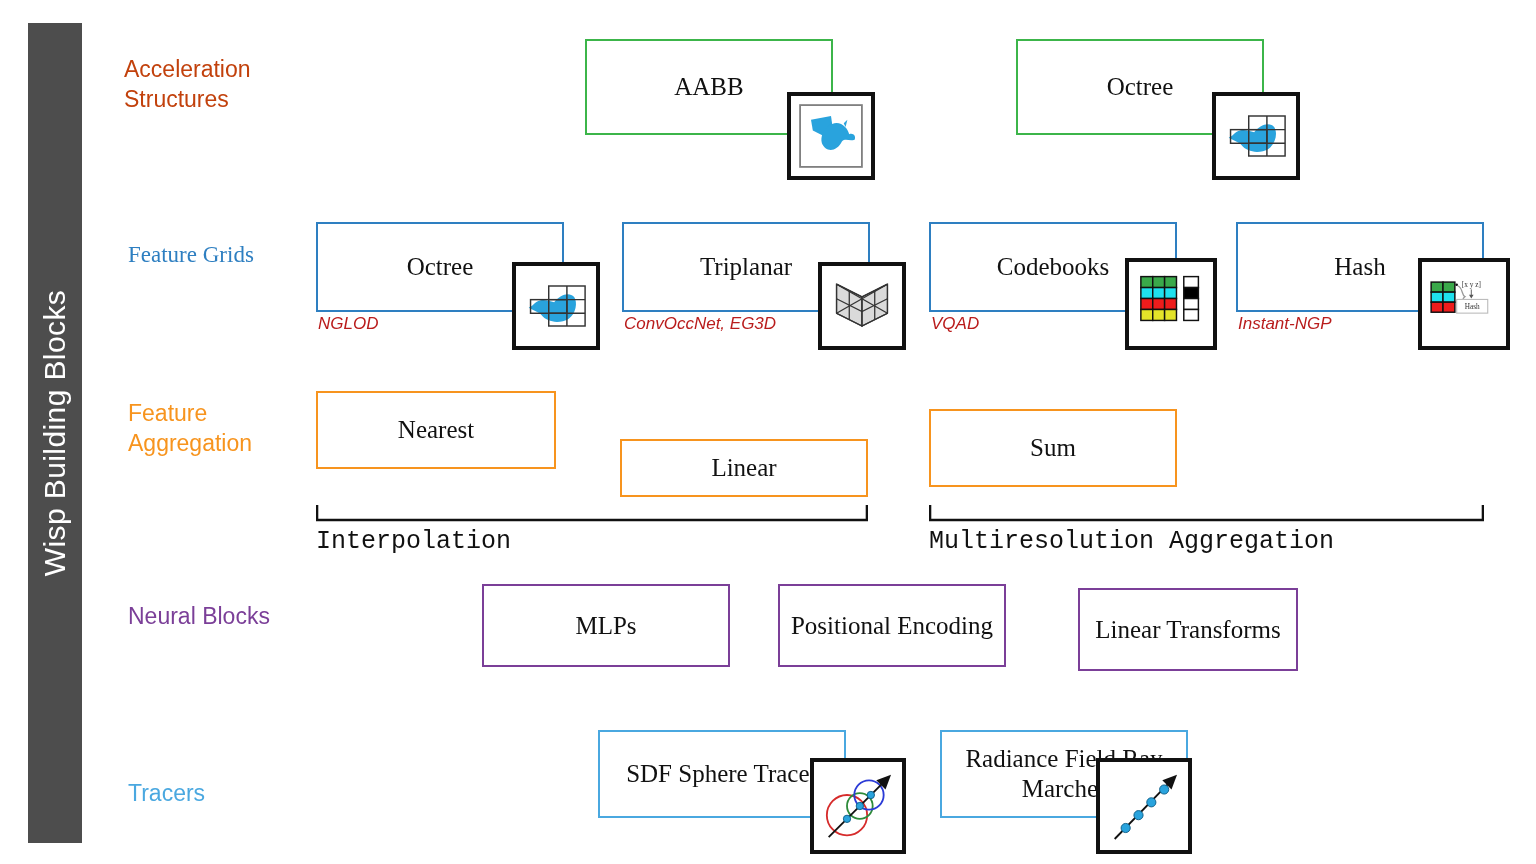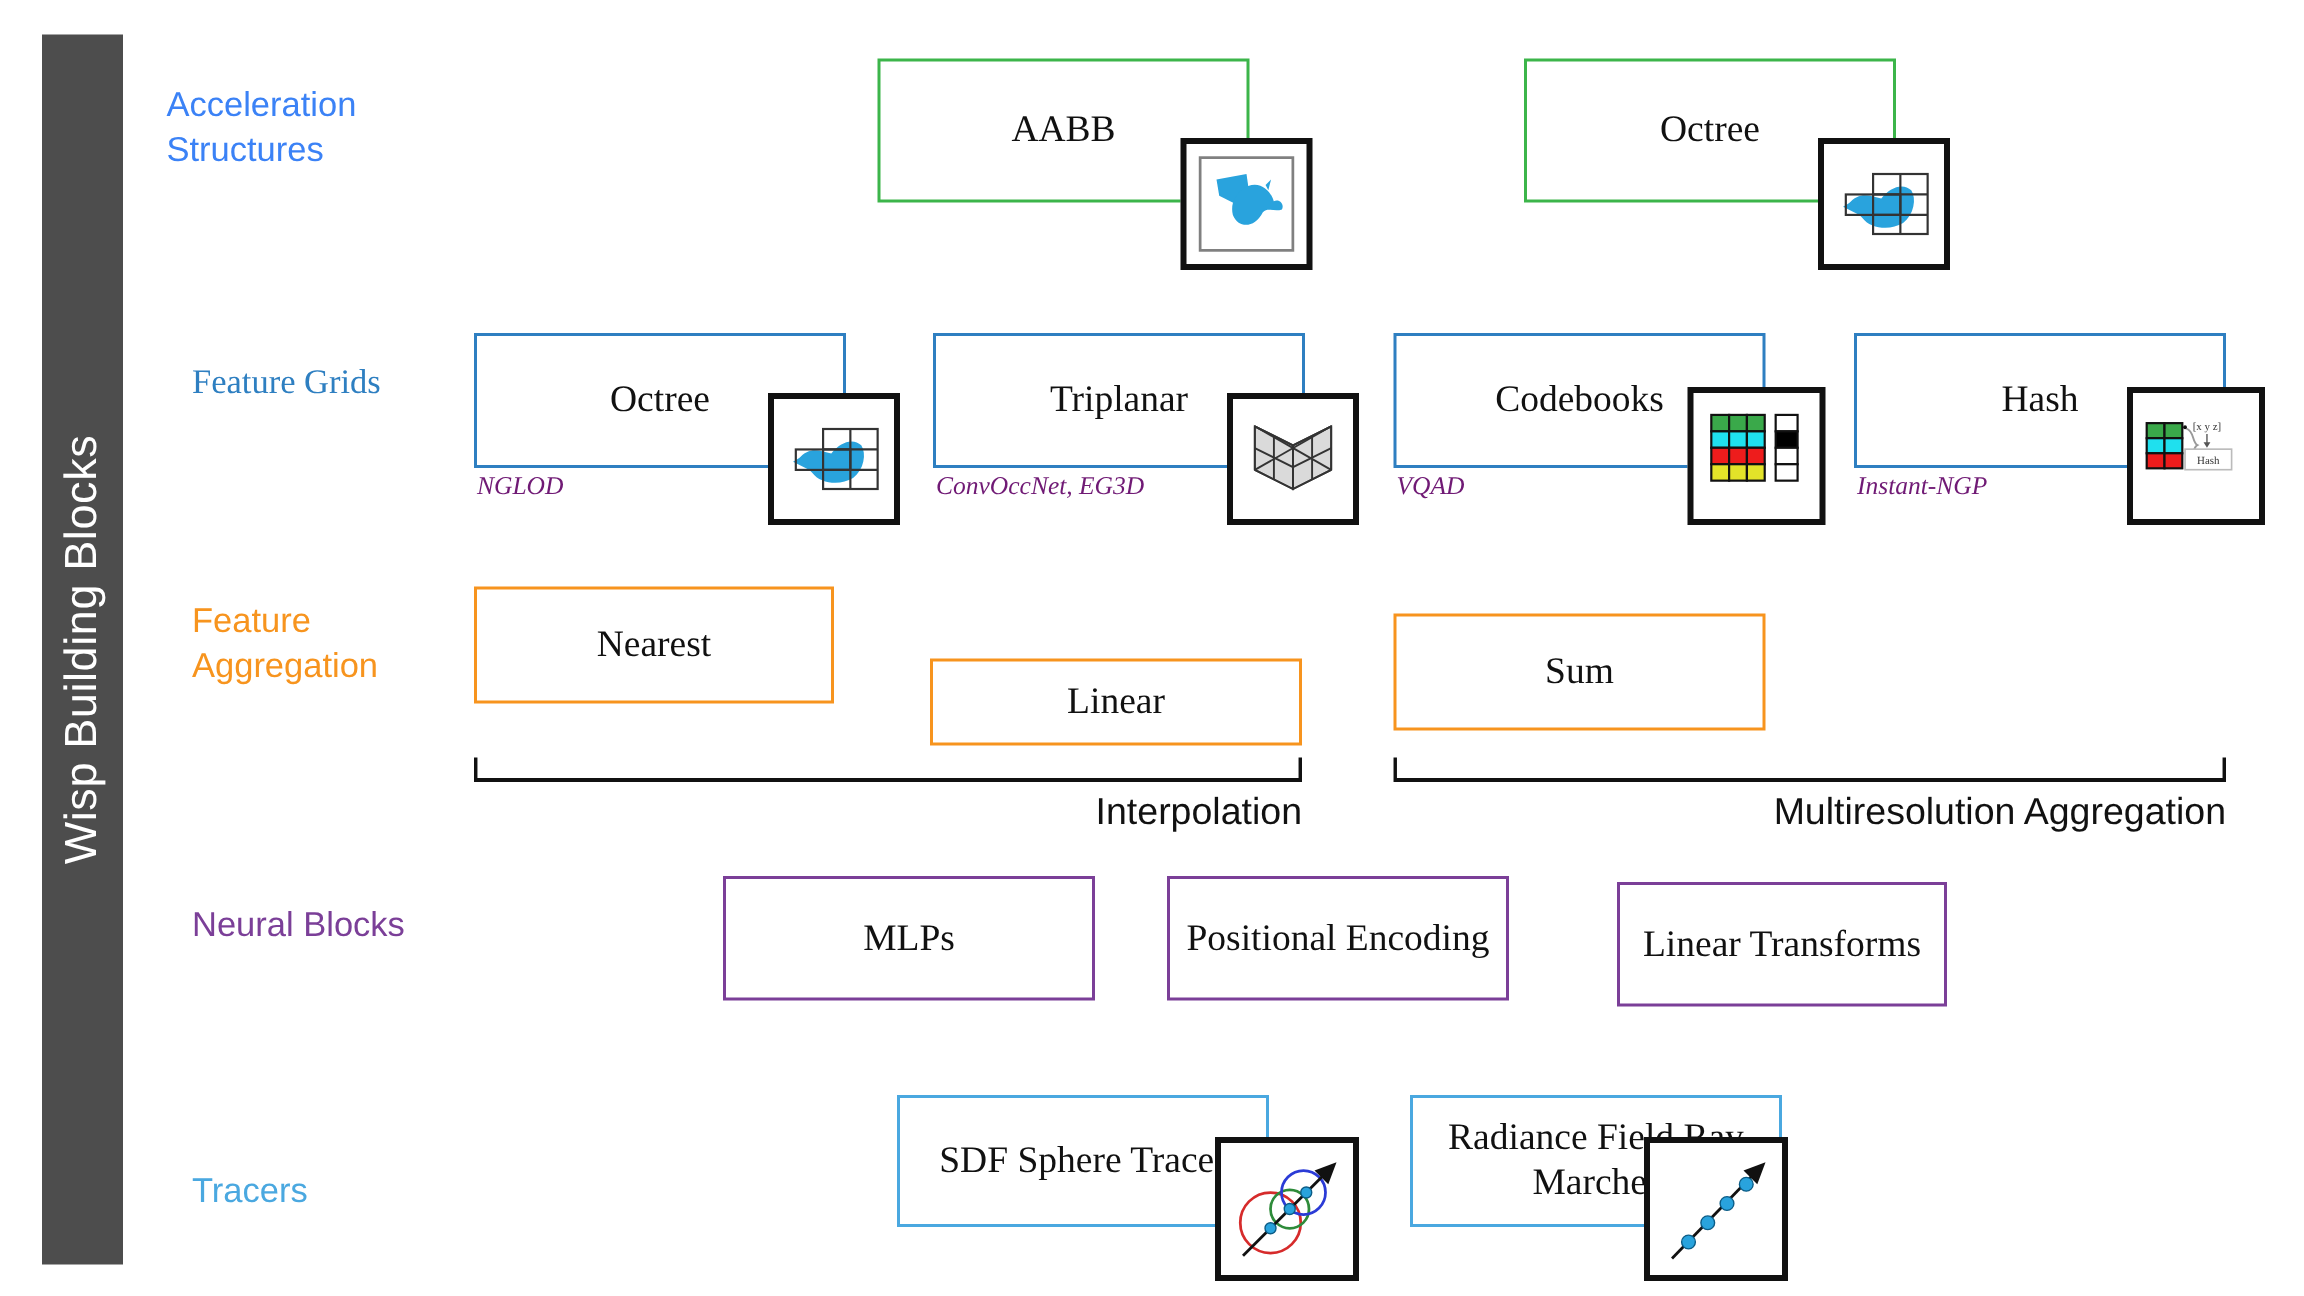--- a/index.html
+++ b/index.html
@@ -46,55 +46,55 @@
     border-width:2px;border-style:solid;
   }
   .node.green{border-color:#3cb54a;}
   .node.blue{border-color:#2e7fc1;}
   .node.orange{border-color:#f7941e;}
   .node.purple{border-color:#7b3f98;}
   .node.ltblue{border-color:#4aa8e0;}
 
   .caption{
     position:absolute;
-    font-family:Liberation Serif, serif;
-    font-style:italic;font-size:17px;color:#701a75;
+    font-family:Liberation Sans, sans-serif;
+    font-style:italic;font-size:17px;color:#b91c1c;
     white-space:nowrap;
   }
 
   
   .iconbox{
     position:absolute;
     box-sizing:border-box;
     background:#ffffff;
     border:4px solid #111111;
     overflow:hidden;
   }
   .iconbox svg{display:block;width:100%;height:100%;}
 
   
   .bracket{position:absolute;}
   .bracket svg{display:block;}
   .bracket-label{
     position:absolute;
-    font-family:Liberation Sans, sans-serif;
+    font-family:Liberation Mono, monospace;
     font-size:25px;color:#111111;
-    white-space:nowrap;text-align:right;
+    white-space:nowrap;text-align:left;
   }
 </style>
 </head>
 <body>
 
 <div id="stage">
 
   <div class="banner">
     <div class="banner-text">Wisp Building Blocks</div>
   </div>
 
-  <div class="rowlabel" style="left:111px;top:54px;width:200px;color:#3b82f6;">Acceleration
+  <div class="rowlabel" style="left:124px;top:54px;width:200px;color:#c2410c;">Acceleration
 Structures</div>
 
   <div class="node green" style="left:585px;top:39px;width:248px;height:96px;">
     <span>AABB</span>
   </div>
   <div class="iconbox" style="left:787px;top:92px;width:88px;height:88px;">
     <svg viewBox="0 0 88 88">
       <rect x="10" y="10" width="68" height="68" fill="#ffffff" stroke="#808080" stroke-width="2"></rect>
       <path d="M22 26 L44 22 L46 36 L36 44 L24 38 Z" fill="#29a3dd"></path>
       <path d="M40 34 C52 24 62 34 64 42 C68 40 72 44 70 48 C64 50 60 46 56 50 C50 62 38 62 34 52 C32 44 36 38 40 34 Z" fill="#29a3dd"></path>

